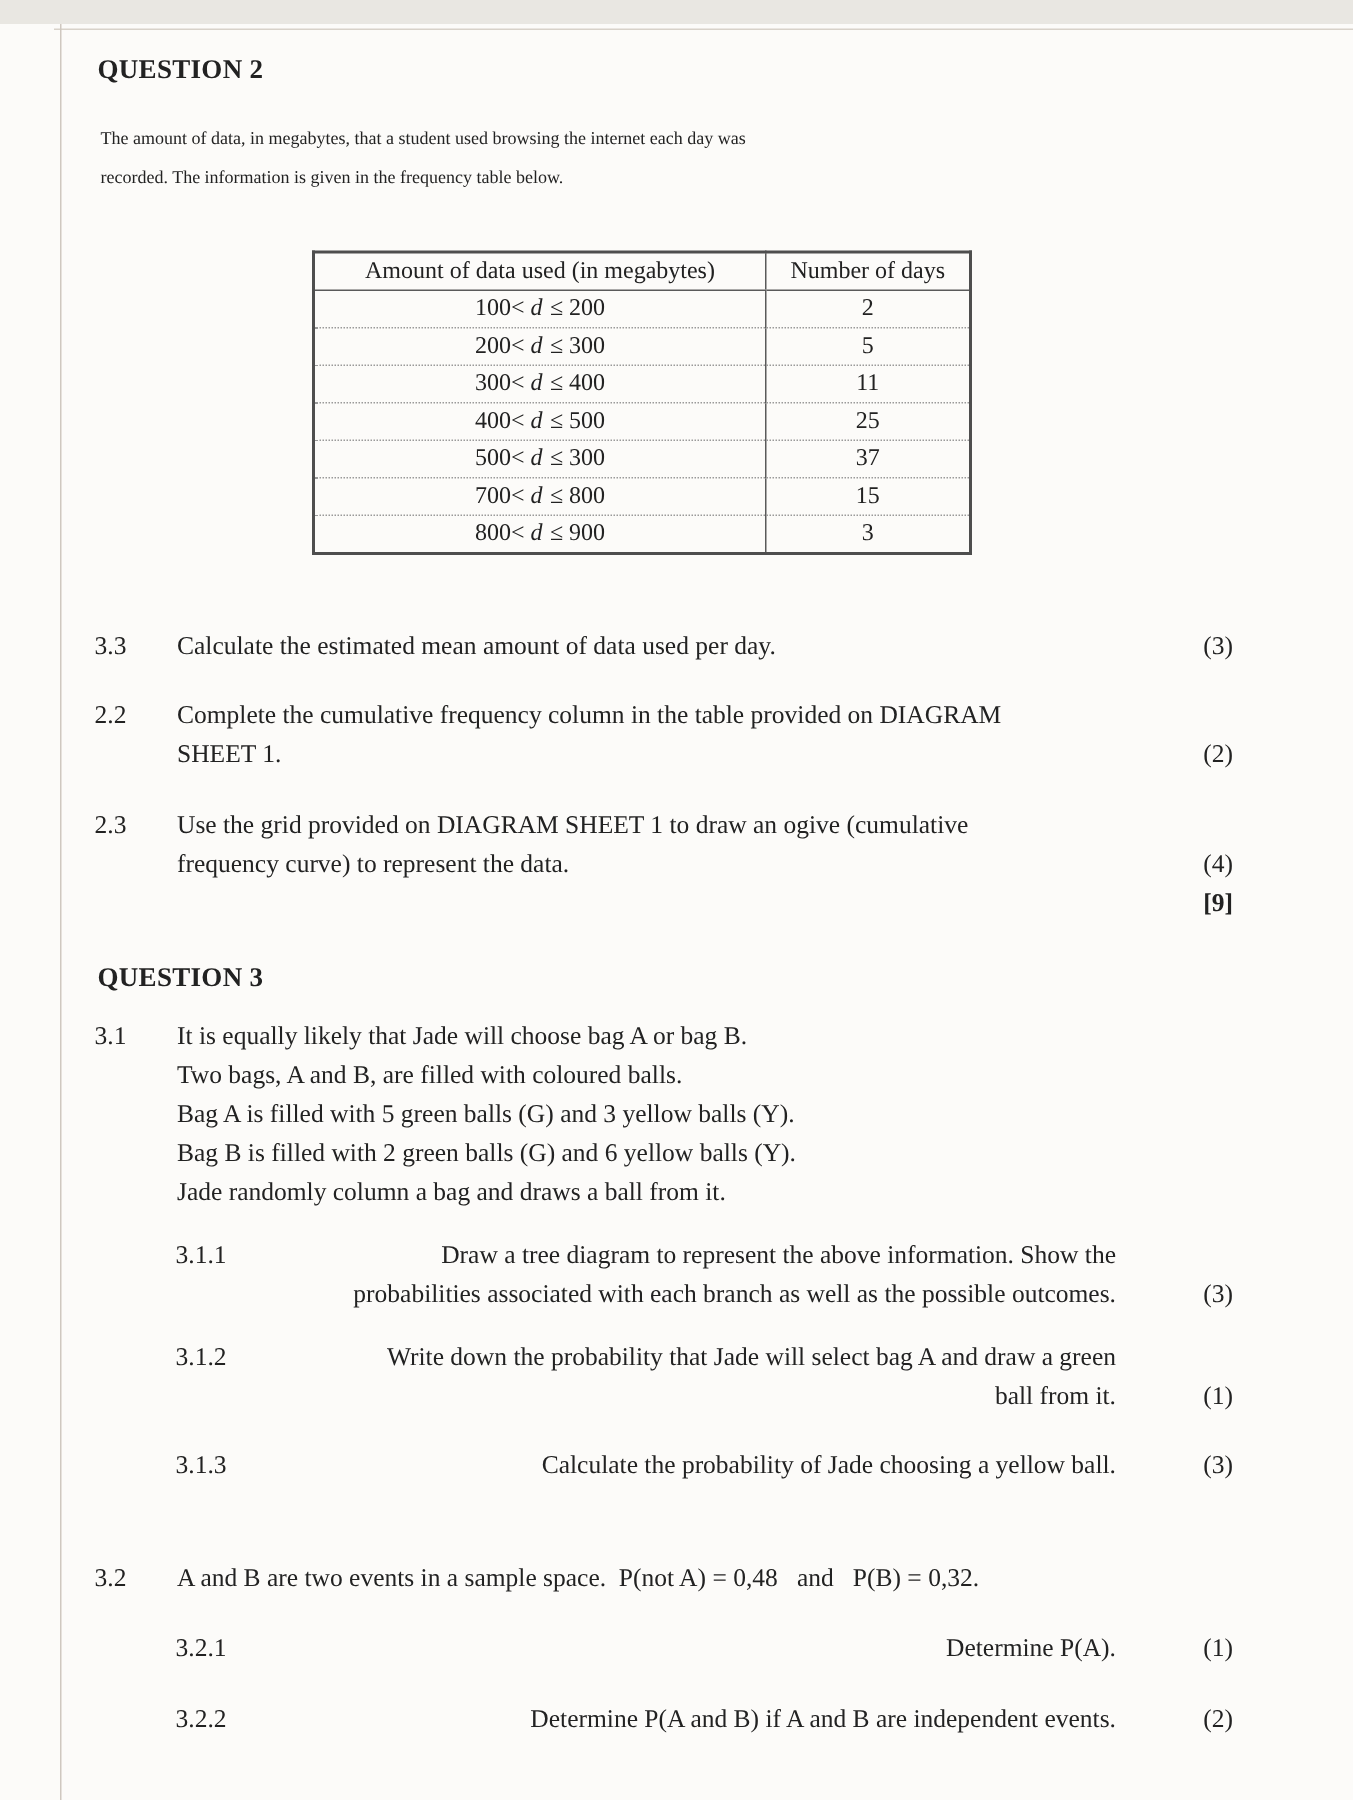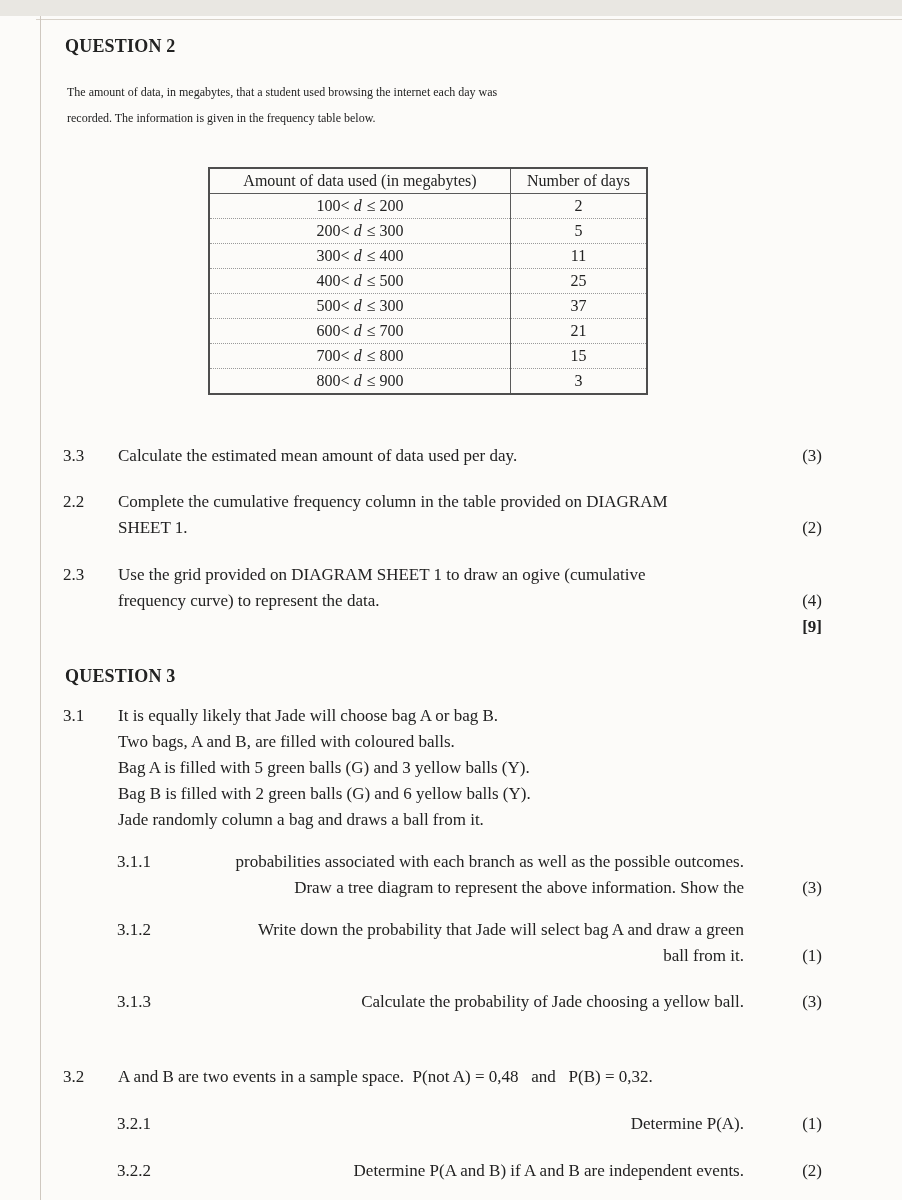--- a/index.html
+++ b/index.html
@@ -152,24 +152,20 @@
         </tr>
         <tr>
           <td class="range-cell"><span>400&lt;</span><i>d</i><span>≤ 500</span></td>
           <td class="days-cell">25</td>
         </tr>
         <tr>
           <td class="range-cell"><span>500&lt;</span><i>d</i><span>≤ 300</span></td>
           <td class="days-cell">37</td>
         </tr>
         <tr>
-          <td class="range-cell"><span>600&lt;</span><i>d</i><span>≤ 700</span></td>
-          <td class="days-cell">21</td>
-        </tr>
-        <tr>
           <td class="range-cell"><span>700&lt;</span><i>d</i><span>≤ 800</span></td>
           <td class="days-cell">15</td>
         </tr>
         <tr>
           <td class="range-cell"><span>800&lt;</span><i>d</i><span>≤ 900</span></td>
           <td class="days-cell">3</td>
         </tr>
       </tbody>
     </table>
 
@@ -209,22 +205,22 @@
         <div>Two bags, A and B, are filled with coloured balls.</div>
         <div>Bag A is filled with 5 green balls (G) and 3 yellow balls (Y).</div>
         <div>Bag B is filled with 2 green balls (G) and 6 yellow balls (Y).</div>
         <div>Jade randomly column a bag and draws a ball from it.</div>
       </div>
     </div>
 
     <div class="q-item sub mt-16">
       <div class="q-num">3.1.1</div>
       <div class="q-text">
+        <div>Draw a tree diagram to represent the above information. Show the</div>
         <div>probabilities associated with each branch as well as the possible outcomes.</div>
-        <div>Draw a tree diagram to represent the above information. Show the</div>
       </div>
       <div class="q-marks m-l2">(3)</div>
     </div>
 
     <div class="q-item sub mt-16">
       <div class="q-num">3.1.2</div>
       <div class="q-text">
         <div>Write down the probability that Jade will select bag A and draw a green</div>
         <div>ball from it.</div>
       </div>

